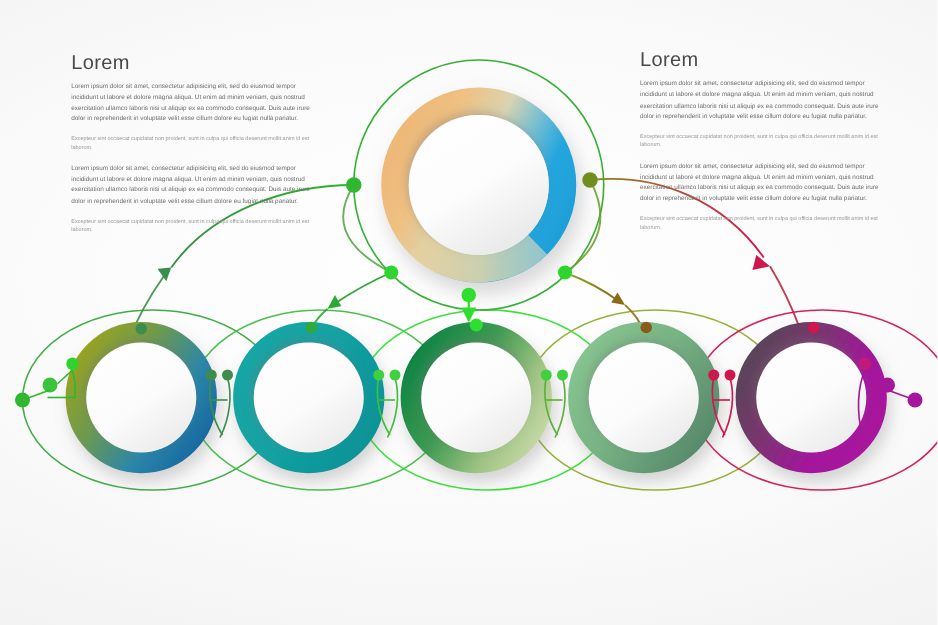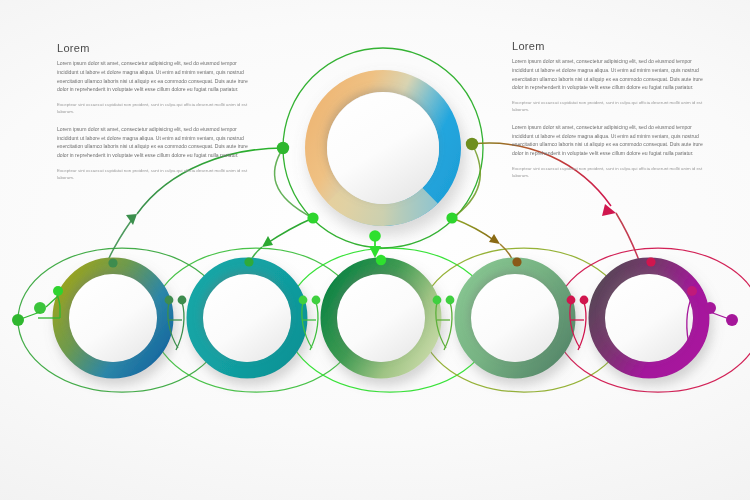--- a/index.html
+++ b/index.html
@@ -10,21 +10,21 @@
   }
   #stage{
     position:relative;width:750px;height:500px;
     background:
       radial-gradient(ellipse 120% 90% at 50% 45%, #ffffff 0%, #fafafa 45%, #f2f2f2 75%, #eeeeee 100%);
   }
   #svg-layer{position:absolute;inset:0;width:750px;height:500px;}
 
   .text-block{position:absolute;}
   .tb-title{
-    font-size:11px;color:#4a4a4a;font-weight:400;
+    font-size:16px;color:#4a4a4a;font-weight:400;
     letter-spacing:.3px;margin:0 0 5px 0;
   }
   .tb-para{
     font-size:5.1px;line-height:1.72;color:#6e6e6e;
     margin:0 0 7px 0;text-align:left;
   }
   .tb-para.small{font-size:4.4px;color:#9a9a9a;line-height:1.7;margin-bottom:9px;}
   #text-left{left:57px;top:42px;width:196px;}
   #text-right{left:512px;top:40px;width:192px;}
 </style>

